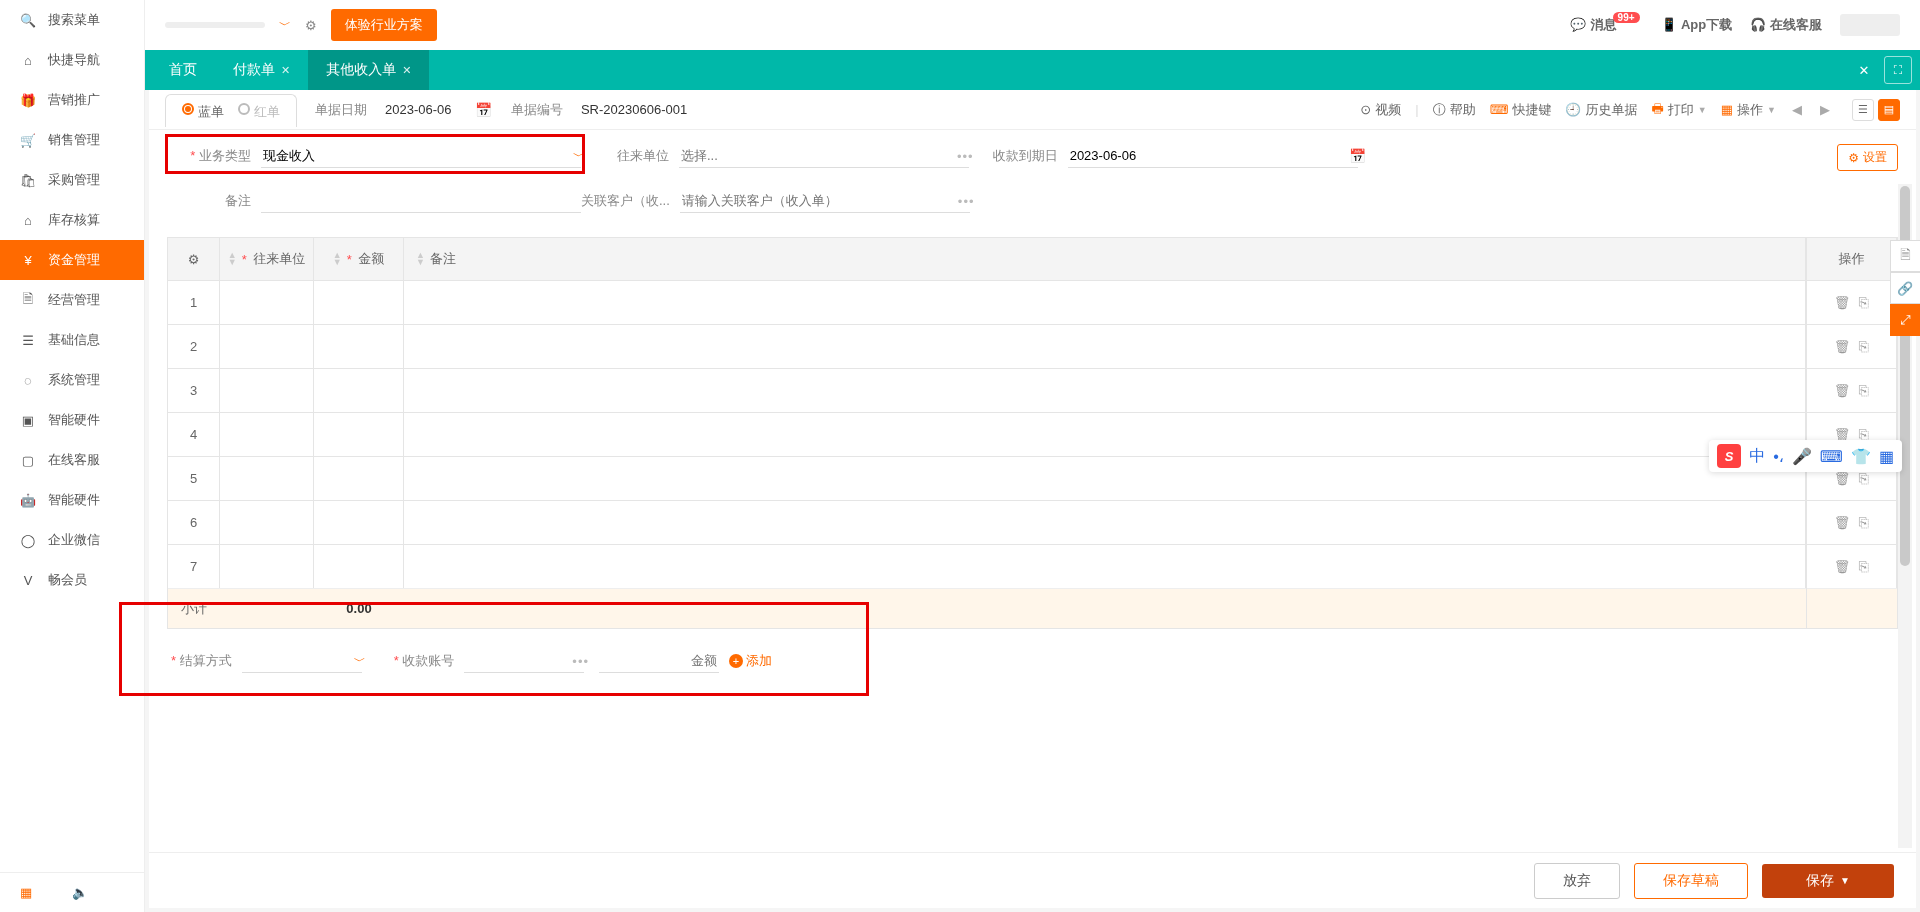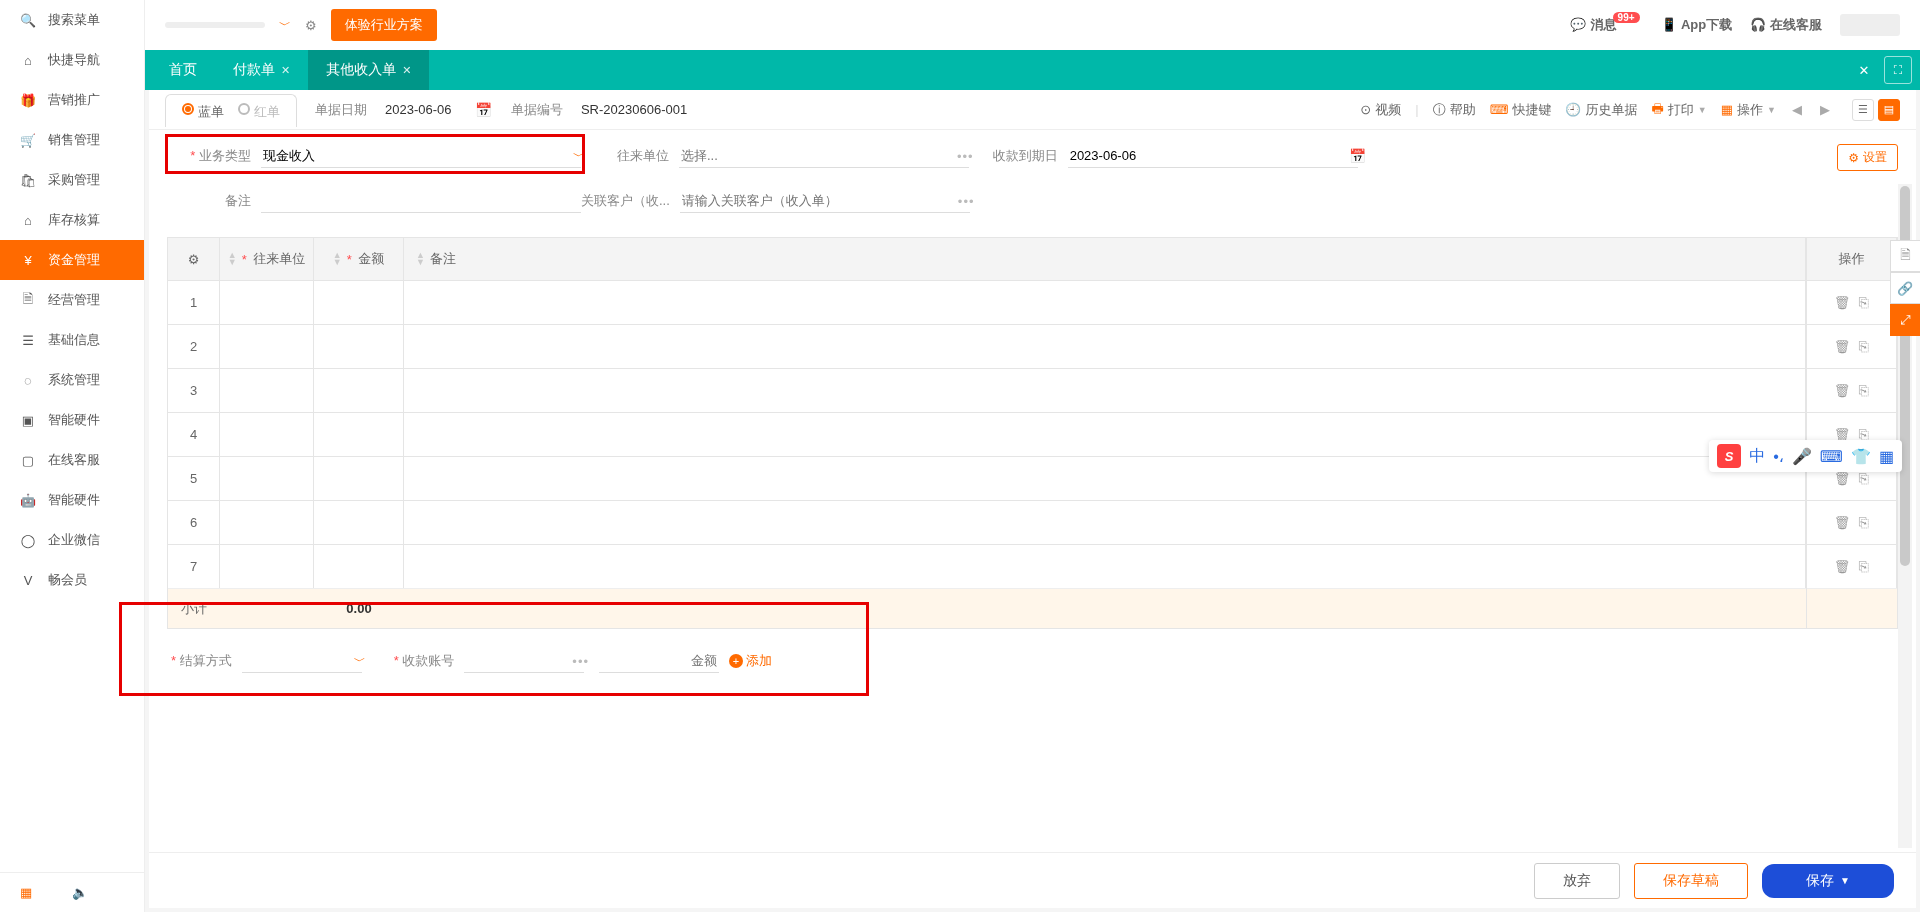--- a/index.html
+++ b/index.html
@@ -97,21 +97,21 @@
 
 
 .settle-row { padding:20px 18px 10px 4px; display:flex; align-items:center; gap:10px;}
 .add-link { color:#ff6a00; display:flex; align-items:center; gap:3px; cursor:pointer;}
 .plus-circ { width:14px; height:14px; border-radius:50%; background:#ff6a00; color:#fff; display:inline-flex; align-items:center; justify-content:center; font-size:11px; line-height:1;}
 
 
 .footer-bar { height:56px; border-top:1px solid #eee; display:flex; align-items:center; justify-content:flex-end; padding:0 22px; gap:14px; background:#fff;}
 .btn-plain { border:1px solid #ccc; background:#fff; padding:8px 28px; border-radius:3px; cursor:pointer; color:#555; font-size:14px;}
 .btn-plain.orange-b { border-color:#ff6a00; color:#ff6a00;}
-.btn-save { background:#1d4ed8; color:#fff; border:none; padding:8px 44px; border-radius:12px; cursor:pointer; font-size:14px; display:flex; align-items:center; gap:6px;}
+.btn-save { background:#c2410c; color:#fff; border:none; padding:8px 44px; border-radius:3px; cursor:pointer; font-size:14px; display:flex; align-items:center; gap:6px;}
 
 
 .right-rail { position:absolute; right:0; top:240px; display:flex; flex-direction:column;}
 .rail-btn { width:30px; height:32px; background:#fff; border:1px solid #ddd; border-right:none; display:flex; align-items:center; justify-content:center; color:#888; cursor:pointer;}
 .rail-btn.active { background:#ff6a00; color:#fff; border-color:#ff6a00;}
 
 
 .ime-bar { position:absolute; right:18px; bottom:440px; display:flex; align-items:center; gap:8px; background:#fff; padding:4px 8px; border-radius:4px; box-shadow:0 1px 6px rgba(0,0,0,.15);}
 .ime-logo { width:24px; height:24px; background:#ff4040; color:#fff; border-radius:4px; display:flex; align-items:center; justify-content:center; font-weight:bold; font-style:italic;}
 .ime-ico { color:#2a6be0; font-size:16px;}

